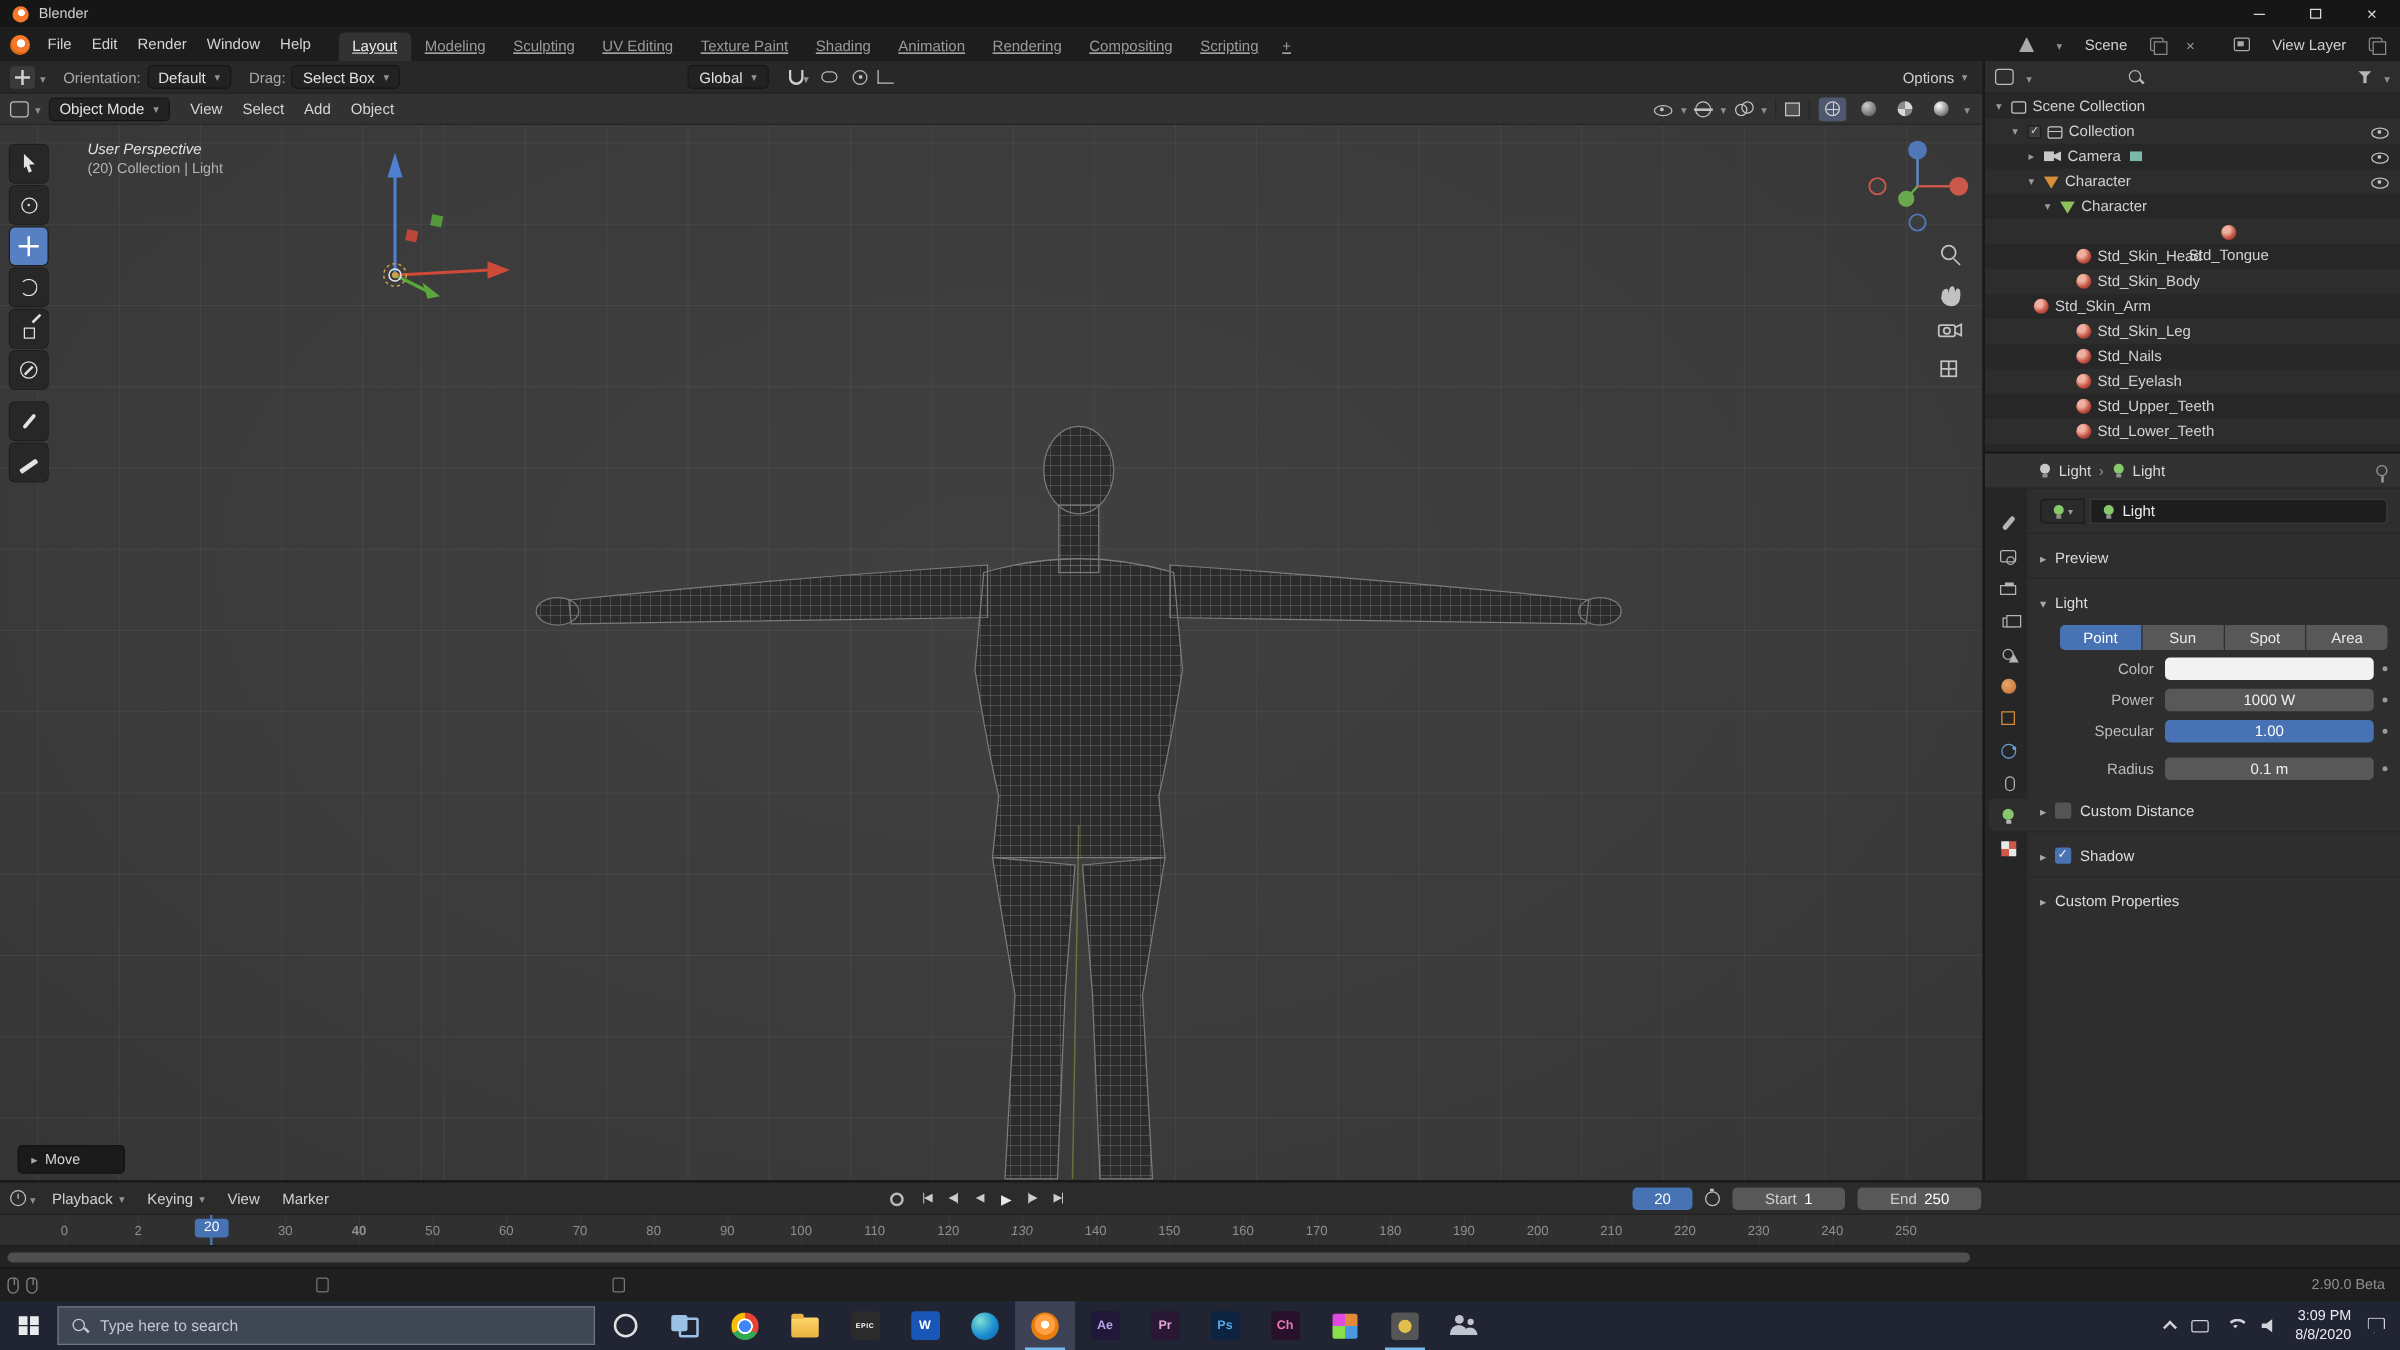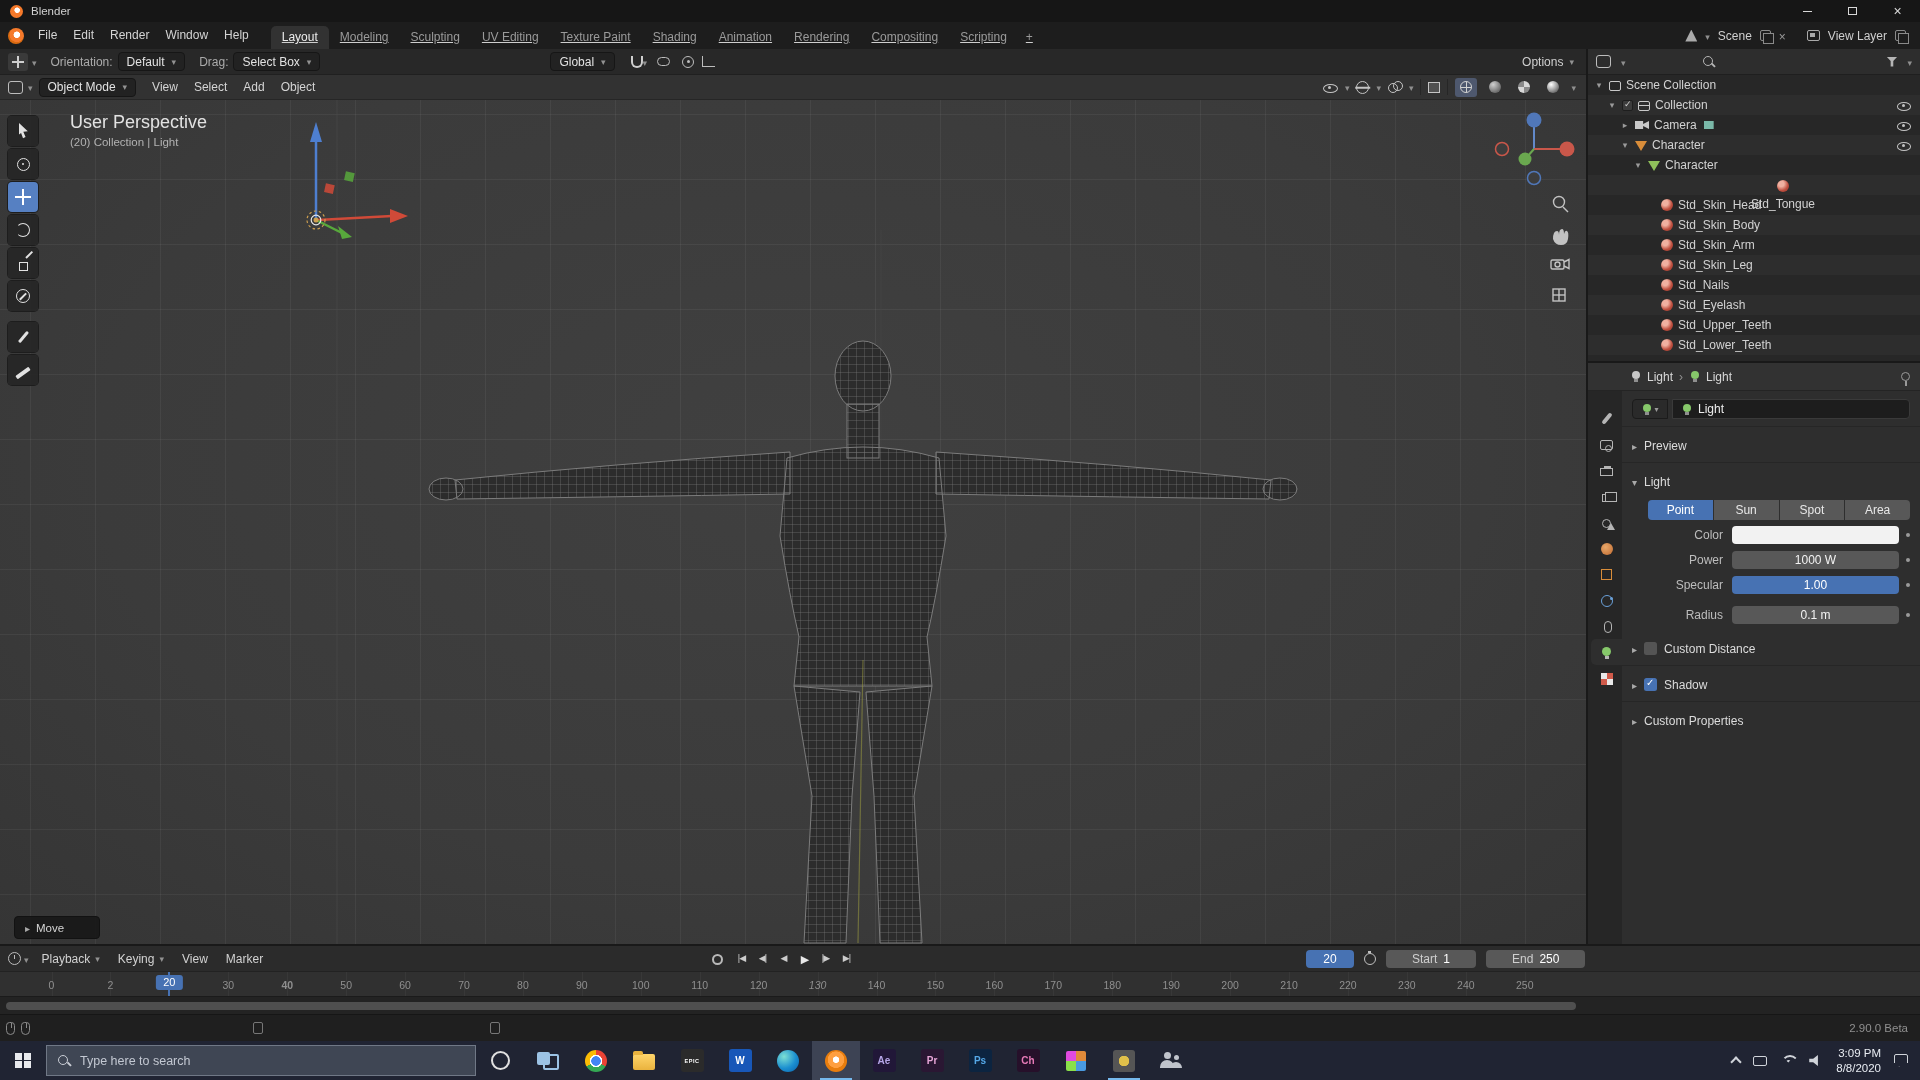--- a/index.html
+++ b/index.html
@@ -17,21 +17,21 @@
 .close-glyph::before{content:"×";font-size:14px;line-height:1;}
 
 
 #topbar{position:absolute;left:0;top:22px;width:1920px;height:27px;background:#1d1d1d;display:flex;align-items:center;}
 .blender-logo{width:16px;height:16px;border-radius:50%;margin:0 6px 0 8px;background:radial-gradient(circle at 55% 42%,#fff 0 3px,#f5792a 3.5px 7px,#d96a10 7.5px);}
 .menu-item{padding:0 8px;color:#d4d4d4;height:27px;line-height:27px;}
 #wtabs{display:flex;align-items:flex-end;height:27px;margin-left:14px;text-decoration:underline;}
 .wtab{padding:4px 11px 5px;color:#9a9a9a;border-radius:5px 5px 0 0;font-size:12px;}
 .wtab.active{background:#323232;color:#ececec;}
 .wtab.addtab{color:#9a9a9a;padding:4px 8px 5px;}
-.tb-right{margin-left:auto;display:flex;align-items:center;gap:8px;padding-right:14px;color:#cfcfcf;}
+.tb-right{margin-left:auto;display:flex;align-items:center;gap:18px;padding-right:14px;color:#cfcfcf;}
 .ic-scene-sm{width:12px;height:12px;background:#aaa;clip-path:polygon(50% 0,100% 100%,0 100%);}
 .ic-layer-sm{width:13px;height:11px;border:1px solid #aaa;border-radius:2px;position:relative;}
 .ic-layer-sm::after{content:"";position:absolute;left:2px;top:2px;width:5px;height:4px;background:#aaa;}
 .mini-ic{width:11px;height:11px;border:1px solid #8a8a8a;border-radius:2px;position:relative;}
 .mini-ic.copy::after{content:"";position:absolute;left:2px;top:2px;width:9px;height:9px;border:1px solid #8a8a8a;background:#1d1d1d;}
 .mini-ic.x{border:none;width:10px;}
 .mini-ic.x::before{content:"×";color:#9a9a9a;font-size:12px;line-height:11px;}
 .ddcaret::after{content:"▾";color:#8f8f8f;font-size:9px;}
 
 
@@ -88,21 +88,21 @@
 .ti.move-tool::before{content:"";position:absolute;left:0;top:7px;width:16px;height:2px;background:#fff;}
 .ti.move-tool::after{content:"";position:absolute;left:7px;top:0;width:2px;height:16px;background:#fff;}
 .ti.rotate-tool{border:1.8px solid #e2e2e2;border-radius:50%;width:14px;height:14px;margin:1px;border-left-color:transparent;}
 .ti.scale-tool{border:1.5px solid #e2e2e2;width:9px;height:9px;margin:6px 0 0 0;}
 .ti.scale-tool::after{content:"";position:absolute;left:6px;top:-6px;width:9px;height:2px;background:#e2e2e2;transform:rotate(-45deg);transform-origin:left center;}
 .ti.transform-tool{border:1.5px solid #e2e2e2;border-radius:50%;width:14px;height:14px;margin:1px;}
 .ti.transform-tool::after{content:"";position:absolute;left:5.2px;top:2px;width:1.8px;height:9px;background:#e2e2e2;box-shadow:-3.5px 3.5px 0 -3.5px #e2e2e2;transform:rotate(45deg);}
 .ti.annotate-tool{background:#e2e2e2;width:3px;height:14px;border-radius:2px;transform:rotate(40deg);margin:1px 6px;}
 .ti.measure-tool{background:#e2e2e2;width:16px;height:4px;border-radius:1px;transform:rotate(-35deg);margin-top:6px;}
 .vp-overlay{position:absolute;left:70px;top:12px;pointer-events:none;}
-.vp-overlay .l1{color:#e2e2e2;font-size:18px;}
+.vp-overlay .l1{color:#e2e2e2;font-size:12px;font-style:italic;}
 .vp-overlay .l2{color:#b2b2b2;font-size:11.5px;margin-top:3px;}
 #move-panel{position:absolute;left:14px;bottom:5px;height:23px;min-width:86px;background:rgba(24,24,24,0.92);border:1px solid #121212;border-radius:4px;display:flex;align-items:center;padding:0 10px;gap:6px;color:#d5d5d5;font-size:11.5px;}
 .caret-r::before{content:"▸";color:#a9a9a9;font-size:10px;}
 .caret-d::before{content:"▾";color:#a9a9a9;font-size:10px;}
 
 
 #outliner{position:absolute;right:0;top:49px;width:334px;height:312px;background:#272727;border-left:2px solid #191919;}
 #outliner-header{height:26px;background:#2d2d2d;display:flex;align-items:center;padding:0 8px;gap:10px;border-bottom:1px solid #1f1f1f;}
 .mag{position:relative;width:14px;height:14px;}
 .mag::before{content:"";position:absolute;left:1px;top:1px;width:8px;height:8px;border:1.5px solid #b5b5b5;border-radius:50%;}
@@ -531,21 +531,21 @@
         <div class="orow" style="padding-left: 58px;">
           <span class="ocaret"></span>
           <span class="oicon material"></span>
           <span class="olabel">Std_Skin_Head</span>
         </div>
         <div class="orow alt" style="padding-left: 58px;">
           <span class="ocaret"></span>
           <span class="oicon material"></span>
           <span class="olabel">Std_Skin_Body</span>
         </div>
-        <div class="orow" style="padding-left: 58px;">
+        <div class="orow" style="padding-left: 24px;">
           <span class="ocaret"></span>
           <span class="oicon material"></span>
           <span class="olabel">Std_Skin_Arm</span>
         </div>
         <div class="orow alt" style="padding-left: 58px;">
           <span class="ocaret"></span>
           <span class="oicon material"></span>
           <span class="olabel">Std_Skin_Leg</span>
         </div>
         <div class="orow" style="padding-left: 58px;">

